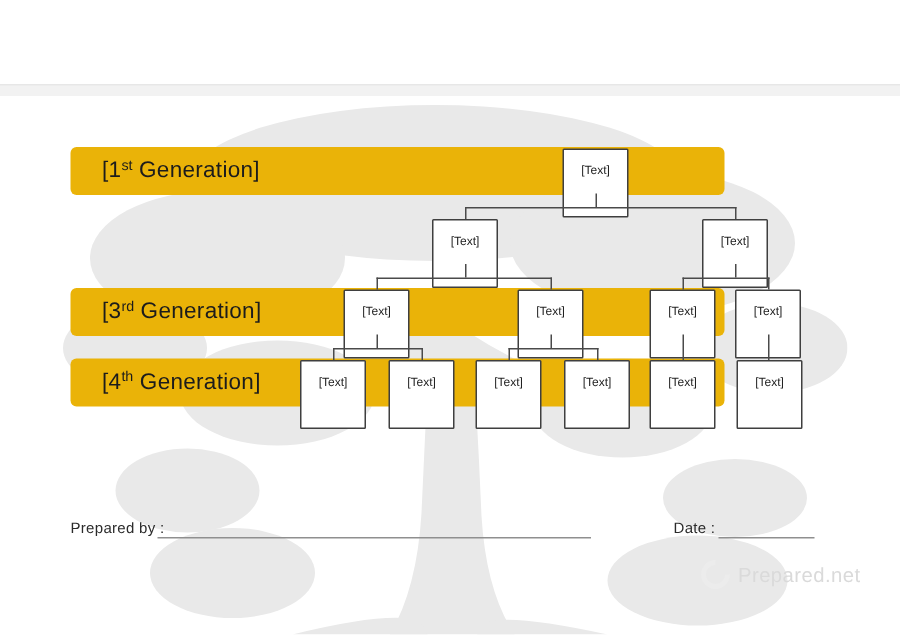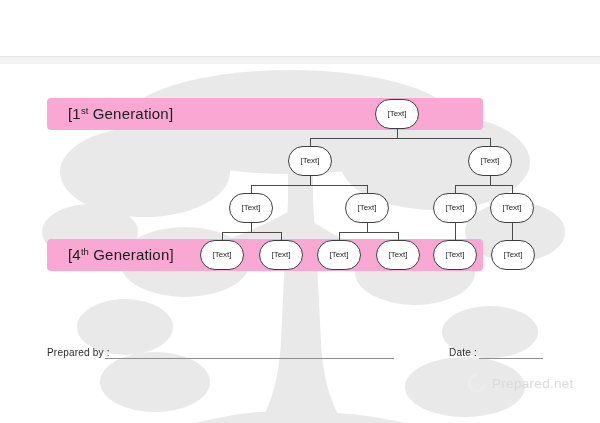--- a/index.html
+++ b/index.html
@@ -20,34 +20,34 @@
     position:absolute;top:56px;left:0;right:0;height:8px;
     background:#f2f2f2;border-top:1px solid #e7e7e7;box-sizing:border-box;
   }
 
   
   .tree-watermark{position:absolute;left:35px;top:62px}
 
   
   .band{
     position:absolute;left:47px;width:436px;height:32px;
-    background:#f9a8d4;border-radius:4px;
+    background:#eab308;border-radius:4px;
   }
   .b1{top:98px}.b2{top:145px}.b3{top:192px}.b4{top:239px}
   .gen-label{
     position:absolute;left:21px;top:0;line-height:32px;
     font-size:15px;color:#1c1c1c;letter-spacing:.2px;white-space:pre;
   }
   .ord{font-size:9.5px;position:relative;top:-5px;letter-spacing:0}
 
   
   .tree-layer{position:absolute;left:0;top:0;width:600px;height:423px;pointer-events:none}
   .node{
-    position:absolute;width:44px;height:30px;box-sizing:border-box;
-    background:#ffffff;border:1px solid #3f3f3f;border-radius:15px;
+    position:absolute;width:44px;height:46px;box-sizing:border-box;
+    background:#ffffff;border:1px solid #3f3f3f;border-radius:1px;
     font-size:8px;line-height:28px;text-align:center;color:#1d1d1d;
     pointer-events:auto;
   }
   .conn{position:absolute;background:#4a4a4a}
 
   
   .field-label{position:absolute;top:347px;font-size:10px;font-weight:normal;color:#2b2b2b;letter-spacing:.2px}
   .prepared-label{left:47px}
   .date-label{left:449px}
   .fill-line{position:absolute;top:358px;height:1px;background:#8f8f8f}
@@ -79,20 +79,23 @@
     <ellipse cx="430" cy="325" rx="60" ry="30"></ellipse>
     <path d="M253 150 Q190 185 120 195 L125 210 Q200 205 255 180 Z"></path>
     <path d="M278 160 Q340 200 410 208 L405 222 Q330 215 276 188 Z"></path>
     <path d="M225 361 Q243 330 246 280 Q249 210 253 140 L253 95 L278 95 L278 140 Q283 210 286 282 Q289 332 308 361 Z"></path>
     <path d="M160 361 Q225 345 245 352 L250 361 Z"></path>
     <path d="M370 361 Q305 347 288 353 L283 361 Z"></path>
   </svg>
 
   <div class="band b1">
     <div class="gen-label"><span>[1</span><span class="ord">st</span><span> Generation]</span></div>
+  </div>
+  <div class="band b3">
+    <div class="gen-label"><span>[3</span><span class="ord">rd</span><span> Generation]</span></div>
   </div>
   <div class="band b4">
     <div class="gen-label"><span>[4</span><span class="ord">th</span><span> Generation]</span></div>
   </div>
 
   <div class="tree-layer">
       <div class="node" style="left: 375px; top: 99px;">[Text]</div>
       <div class="node" style="left: 288px; top: 146px;">[Text]</div>
       <div class="node" style="left: 468px; top: 146px;">[Text]</div>
       <div class="conn" style="left: 397px; top: 129px; width: 1px; height: 9px;"></div>

